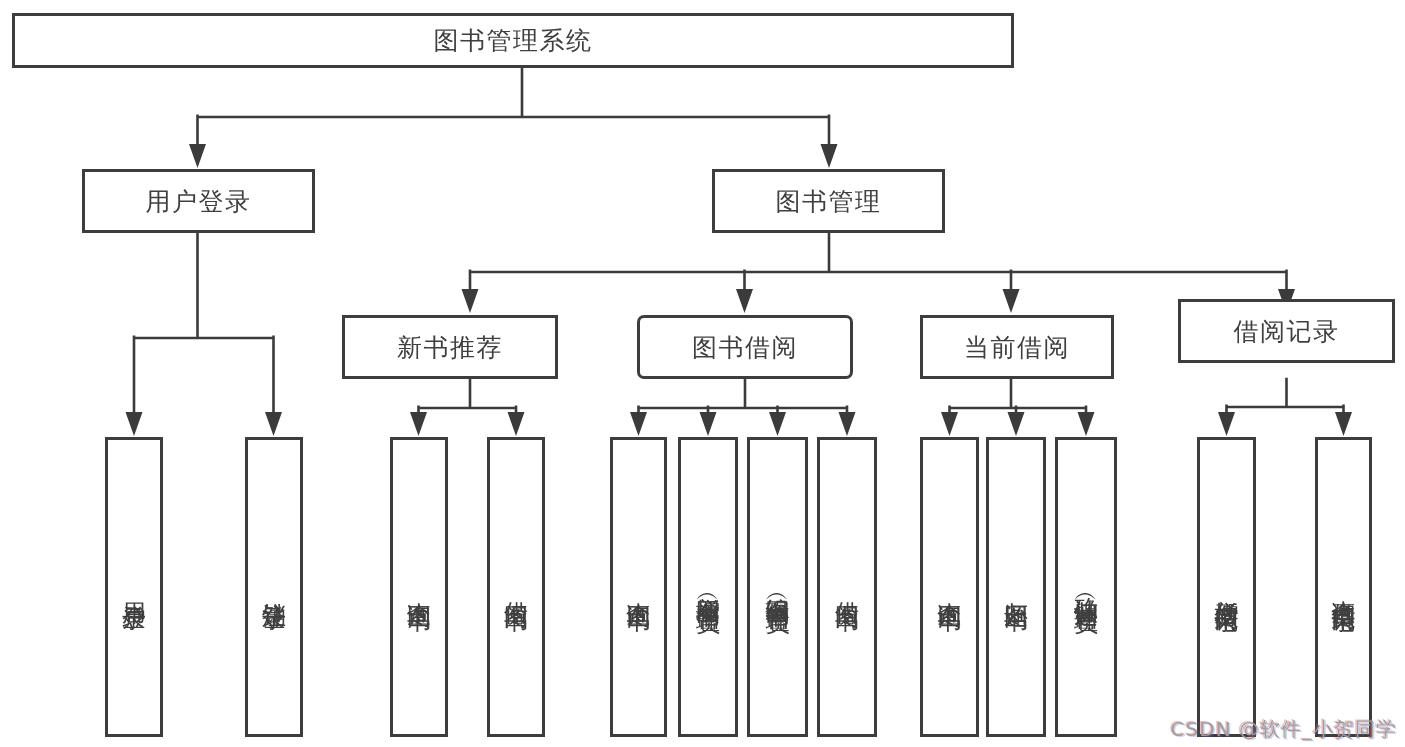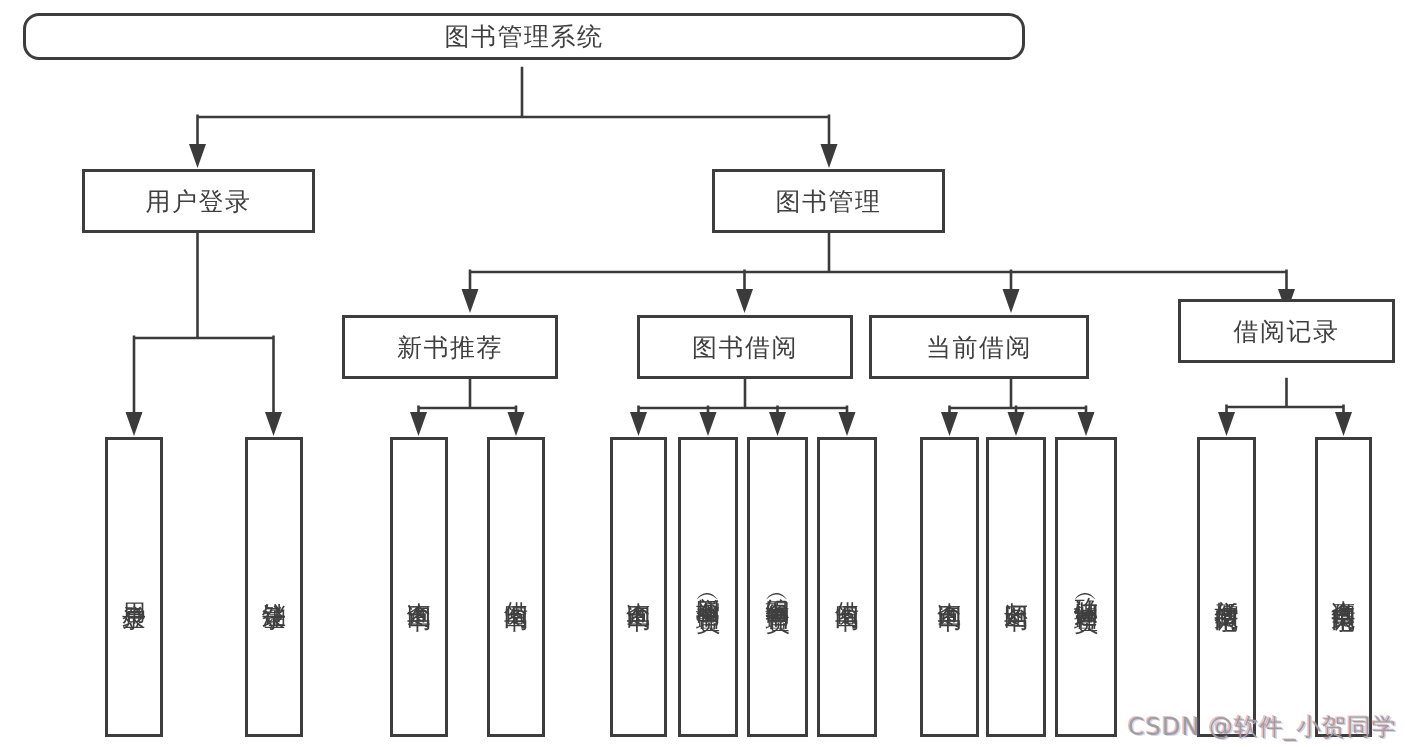--- a/index.html
+++ b/index.html
@@ -34,21 +34,21 @@
   .vbox{
     top:437px;height:300px;
     writing-mode:vertical-rl;
     font-size:24px;letter-spacing:2px;
     white-space:normal;
   }
   .watermark{
     position:absolute;
     right:8px;bottom:4px;
     z-index:2;
-    font-size:24px;letter-spacing:1px;
+    font-size:20px;letter-spacing:1px;
     color:var(--watermark-text);
     text-shadow:-1.5px -1px 0 rgba(214,86,86,0.38), 1.5px 1px 0 rgba(92,112,214,0.30);
   }
 </style>
 </head>
 <body>
 
 <div class="canvas">
 
   <svg class="wires" width="1405" height="747" viewBox="0 0 1405 747" aria-hidden="true">
@@ -94,28 +94,28 @@
       <polygon points="1077.5,412 1094.5,412 1086,436"></polygon>
     </g>
 
     <g>
       <path d="M1286.5 379V407M1226.5 407H1343.5M1226.5 405.7V413M1343.5 405.7V413"></path>
       <polygon points="1218,412 1235,412 1226.5,436"></polygon>
       <polygon points="1335,412 1352,412 1343.5,436"></polygon>
     </g>
   </svg>
 
-  <div class="node hbox" style="left:23px;top:13px;width:1002px;height:47px;border-radius:16px;">图书管理系统</div>
+  <div class="node hbox" style="left:12px;top:13px;width:1002px;height:55px;">图书管理系统</div>
 
   <div class="node hbox" style="left:82px;top:169px;width:233px;height:64px;">用户登录</div>
   <div class="node hbox" style="left:712px;top:169px;width:233px;height:64px;">图书管理</div>
 
   <div class="node hbox" style="left:342px;top:315px;width:216px;height:64px;">新书推荐</div>
-  <div class="node hbox" style="left:637px;top:315px;width:216px;height:64px;">图书借阅</div>
-  <div class="node hbox" style="left:869px;top:315px;width:220px;height:64px;font-family:Liberation Serif, serif;">当前借阅</div>
+  <div class="node hbox" style="left:637px;top:315px;width:216px;height:64px;border-radius:7px;">图书借阅</div>
+  <div class="node hbox" style="left:920px;top:315px;width:194px;height:64px;font-family:Liberation Serif, serif;">当前借阅</div>
   <div class="node hbox" style="left:1178px;top:299px;width:217px;height:64px;">借阅记录</div>
 
   <div class="node vbox" style="left:105px;width:58px;">用户登录</div>
   <div class="node vbox" style="left:245px;width:58px;">注销登录</div>
 
   <div class="node vbox" style="left:390px;width:58px;">查询图书</div>
   <div class="node vbox" style="left:487px;width:58px;">借阅图书</div>
 
   <div class="node vbox" style="left:610px;width:57px;">查询图书</div>
   <div class="node vbox" style="left:678px;width:60px;">新增图书（管理员）</div>

